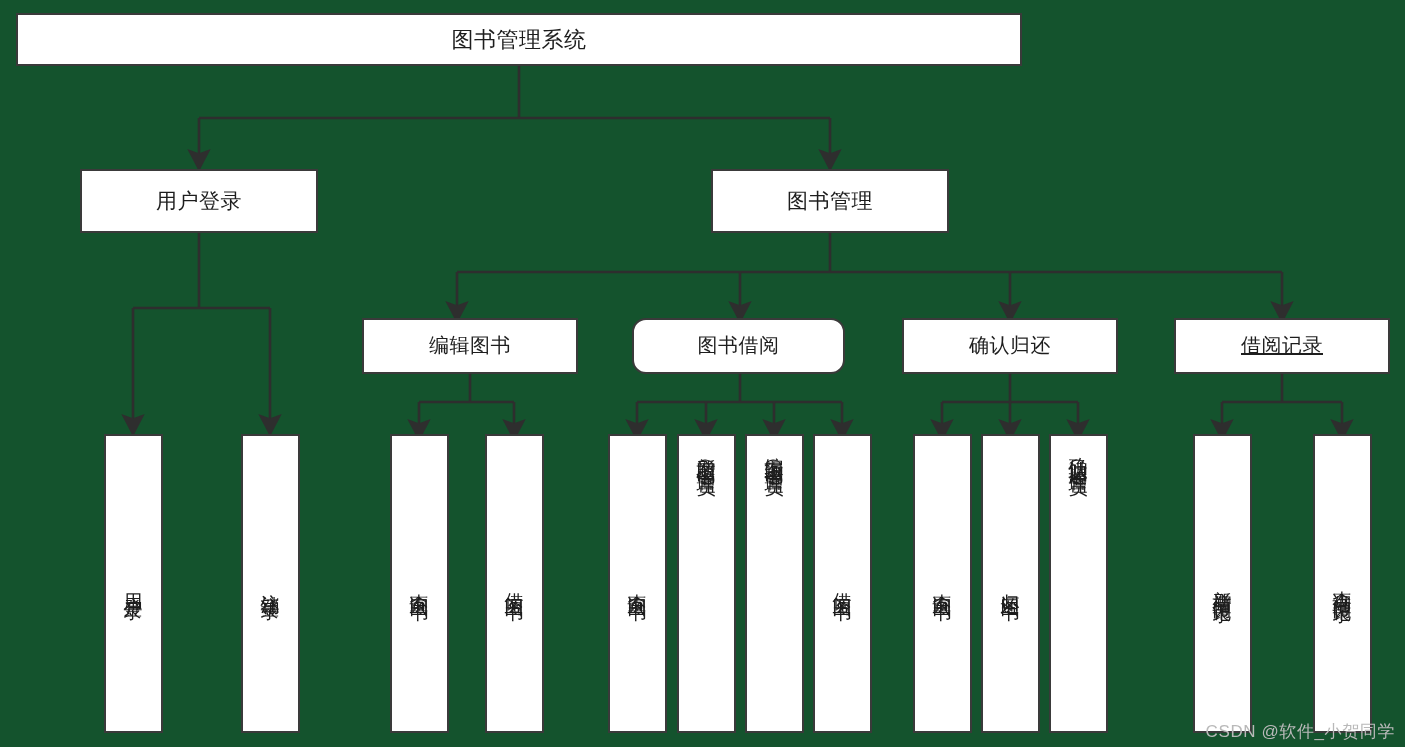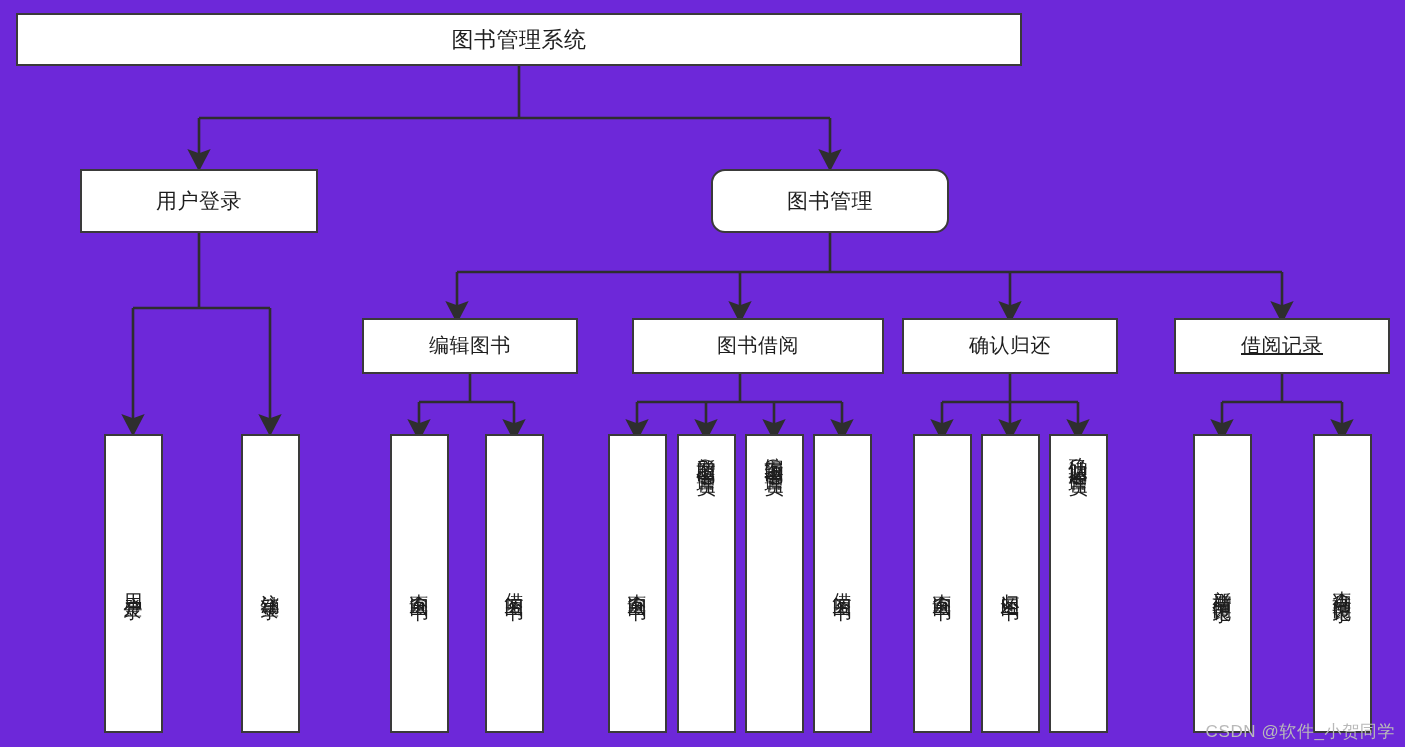--- a/index.html
+++ b/index.html
@@ -9,21 +9,21 @@
     background: #ffffff;
   }
   body {
     font-family: "Liberation Sans", "DejaVu Sans", sans-serif;
     color: #1f1f1f;
   }
   #diagram-root {
     position: relative;
     width: 1405px;
     height: 747px;
-    background: #6d28d9;
+    background: #14532d;
     overflow: hidden;
   }
   #edges-layer {
     position: absolute;
     left: 0;
     top: 0;
     width: 1405px;
     height: 747px;
   }
   .node {
@@ -125,28 +125,28 @@
     </g>
   </svg>
 
   <div class="node root" style="left:16px; top:13px; width:1006px; height:53px;">
     <span class="node-label">图书管理系统</span>
   </div>
 
   <div class="node level2" style="left:80px; top:169px; width:238px; height:64px;">
     <span class="node-label">用户登录</span>
   </div>
-  <div class="node level2" style="left:711px; top:169px; width:238px; height:64px;border-radius:14px;">
+  <div class="node level2" style="left:711px; top:169px; width:238px; height:64px;">
     <span class="node-label">图书管理</span>
   </div>
 
   <div class="node level3" style="left:362px; top:318px; width:216px; height:56px;">
     <span class="node-label">编辑图书</span>
   </div>
-  <div class="node level3" style="left:632px; top:318px; width:252px; height:56px;">
+  <div class="node level3" style="left:632px; top:318px; width:213px; height:56px;border-radius:14px;">
     <span class="node-label">图书借阅</span>
   </div>
   <div class="node level3" style="left:902px; top:318px; width:216px; height:56px;">
     <span class="node-label">确认归还</span>
   </div>
   <div class="node level3" style="left:1174px; top:318px; width:216px; height:56px;text-decoration:underline;">
     <span class="node-label">借阅记录</span>
   </div>
 
   <div class="node leaf mid vertical" style="left:104px; top:434px; width:59px; height:299px;">

